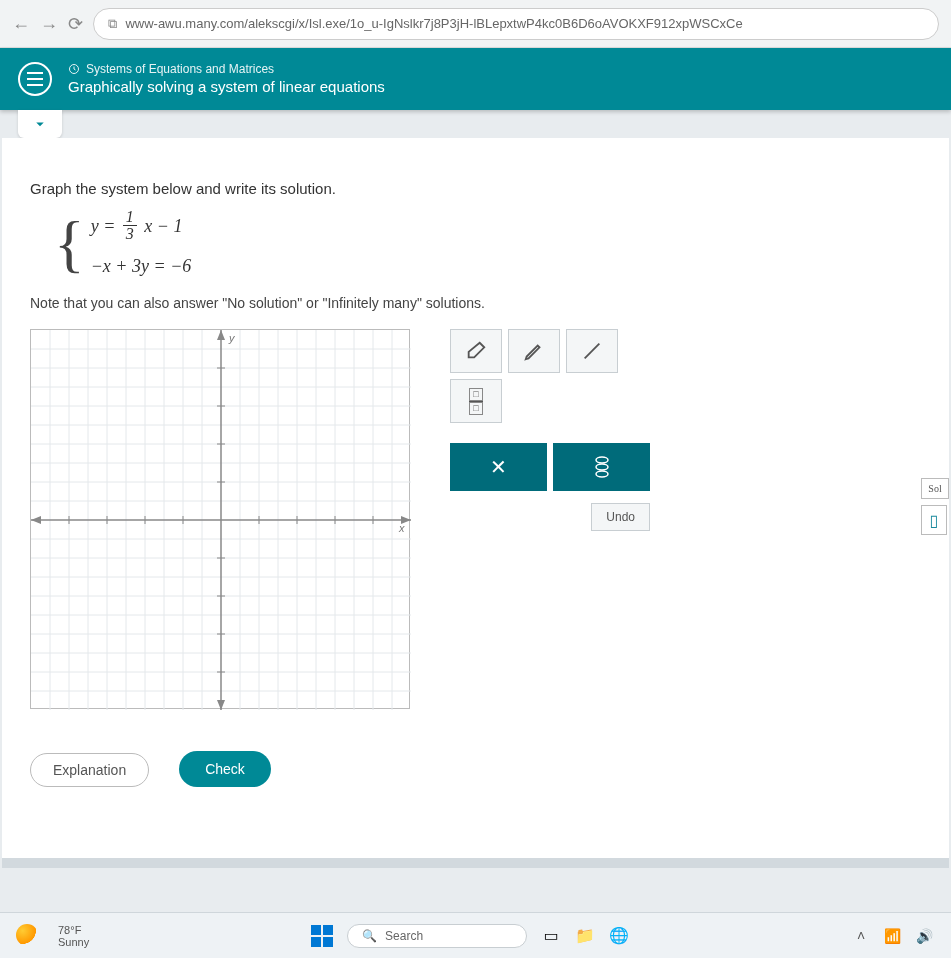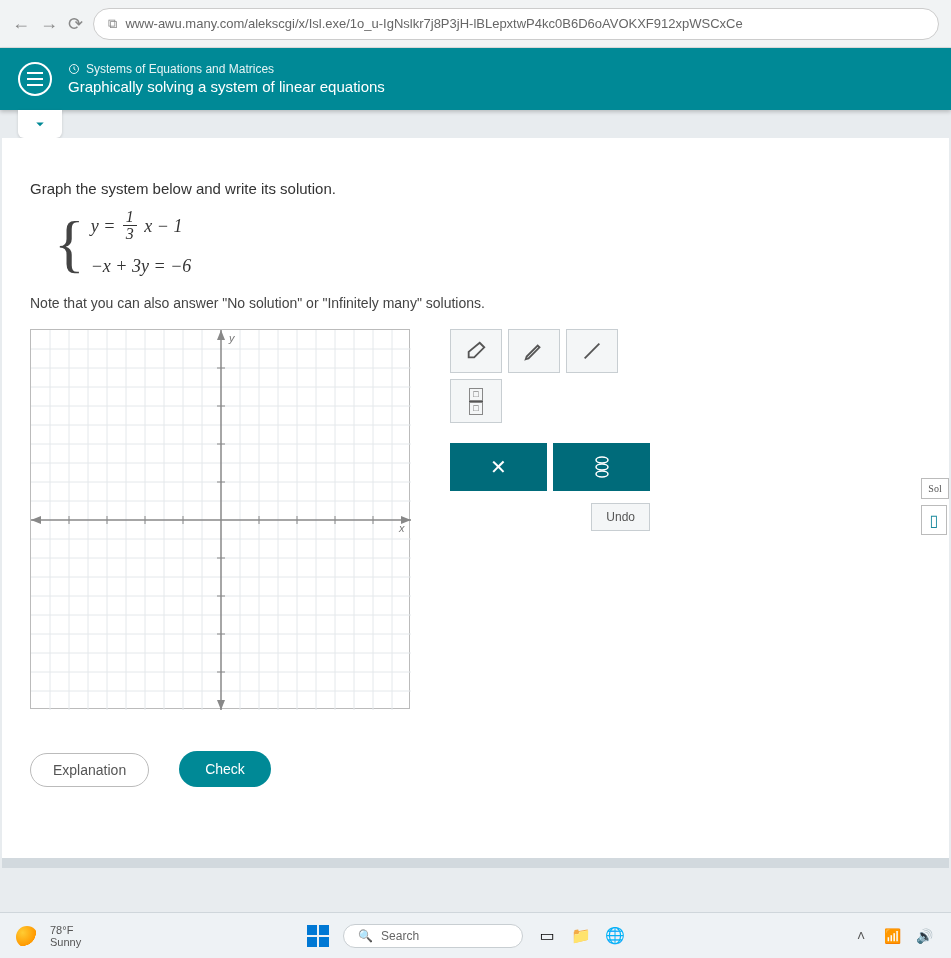--- a/index.html
+++ b/index.html
@@ -42,21 +42,21 @@
   .right-tab { border:1px solid #bbb; background:#fff; padding:4px; font-size:10px; color:#555; text-align:center; margin-bottom:6px;}
   .right-box { border:1px solid #bbb; background:#fff; width:26px; height:30px; display:flex; align-items:center; justify-content:center; color:#1b8a9e;}
   
   .footer-actions { display:flex; gap:30px; align-items:flex-end; margin-top: 30px; padding-top:12px;}
   .explain-btn { background:#fff; border:1px solid #bbb; color:#555; padding:8px 22px; border-radius:20px; font-size:14px; cursor:pointer;}
   .check-btn { background:#008996; border:none; color:#fff; padding:10px 26px; border-radius:20px; font-size:14px; font-weight:500; cursor:pointer;}
   
   .bottom-divider { height: 10px; background: #d2d9de; margin: 0 2px;}
   
   .taskbar { position:absolute; bottom:0; left:0; right:0; height:46px; background:#eef2f5; border-top:1px solid #cfd6db; display:flex; align-items:center; padding:0 16px; gap:18px;}
-  .weather { display:flex; align-items:flex-end; gap:12px; color:#555; font-size:11px;}
+  .weather { display:flex; align-items:flex-start; gap:20px; color:#555; font-size:11px;}
   .weather-icon { width:22px; height:22px; background:radial-gradient(circle at 30% 30%, #ffcc33, #ff9900 60%, transparent 62%); border-radius:50%;}
   .task-center { flex:1; display:flex; justify-content:center; align-items:center; gap:14px;}
   .win-icon { width:22px; height:22px; display:grid; grid-template-columns:1fr 1fr; grid-template-rows:1fr 1fr; gap:2px;}
   .win-icon span{ background:#0078d4;}
   .search-box { display:flex; align-items:center; gap:8px; background:#fff; border:1px solid #c8ced2; border-radius:16px; padding:4px 14px; width:180px; font-size:12px; color:#666;}
   .tray { display:flex; align-items:center; gap:12px; color:#555; font-size:14px;}
   .tray-item { width:20px; height:20px; display:flex; align-items:center; justify-content:center; cursor:pointer;}
 </style>
 </head>
 <body>

